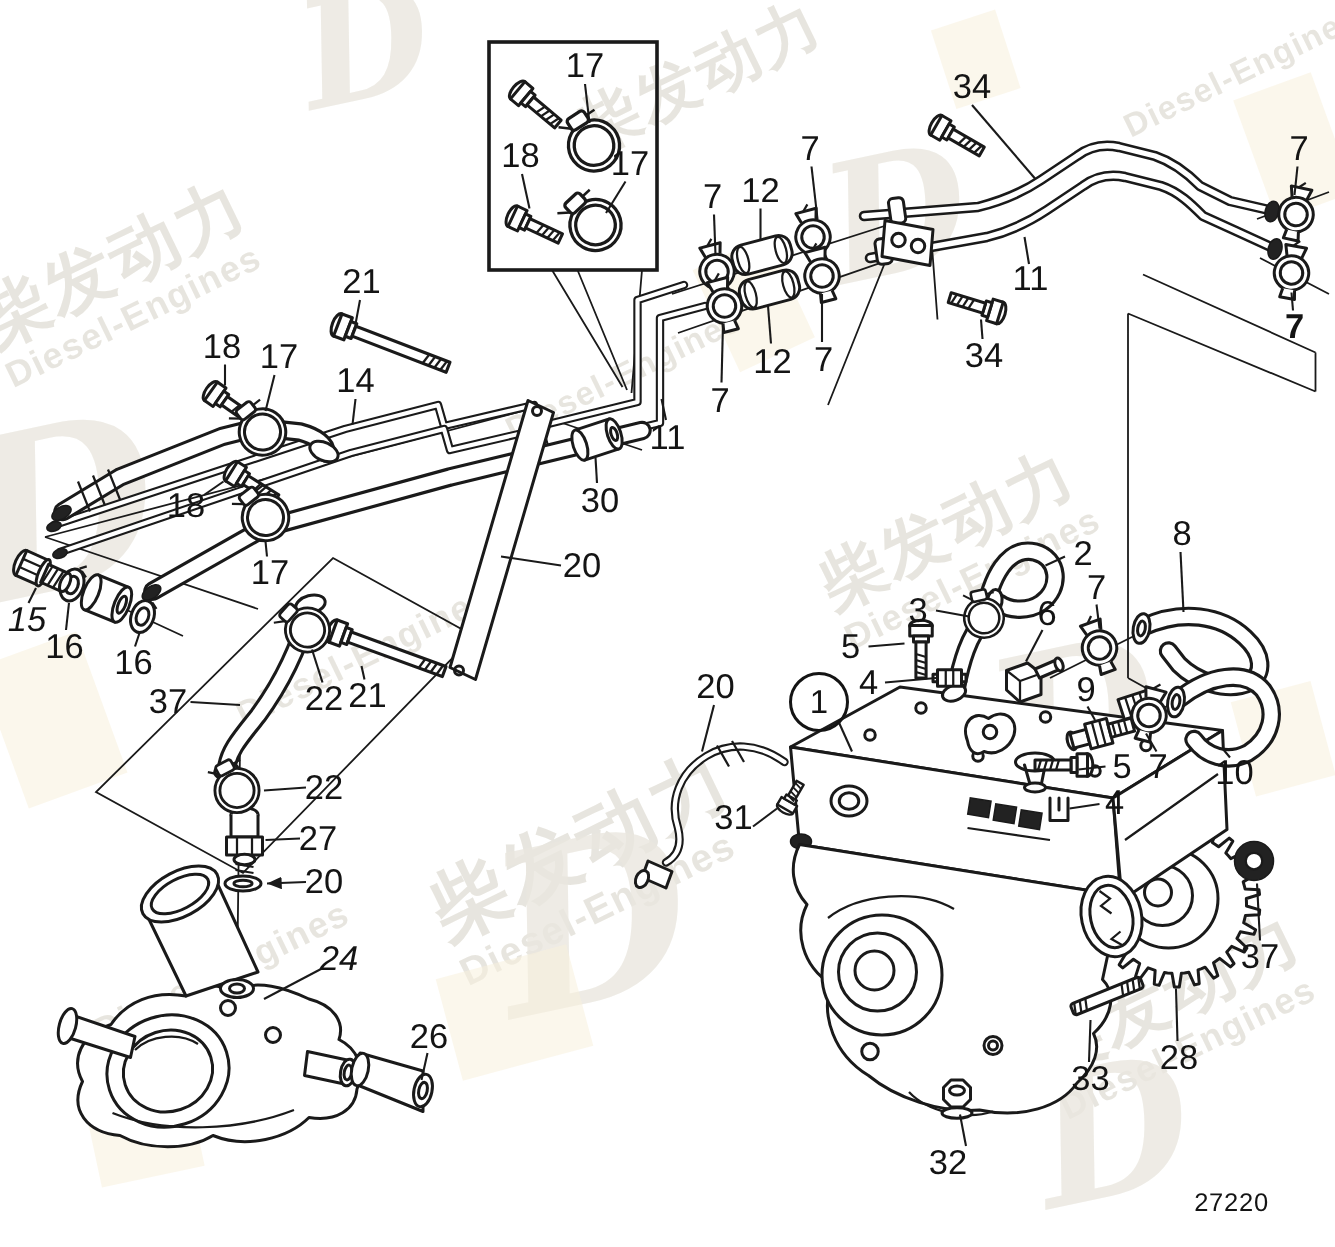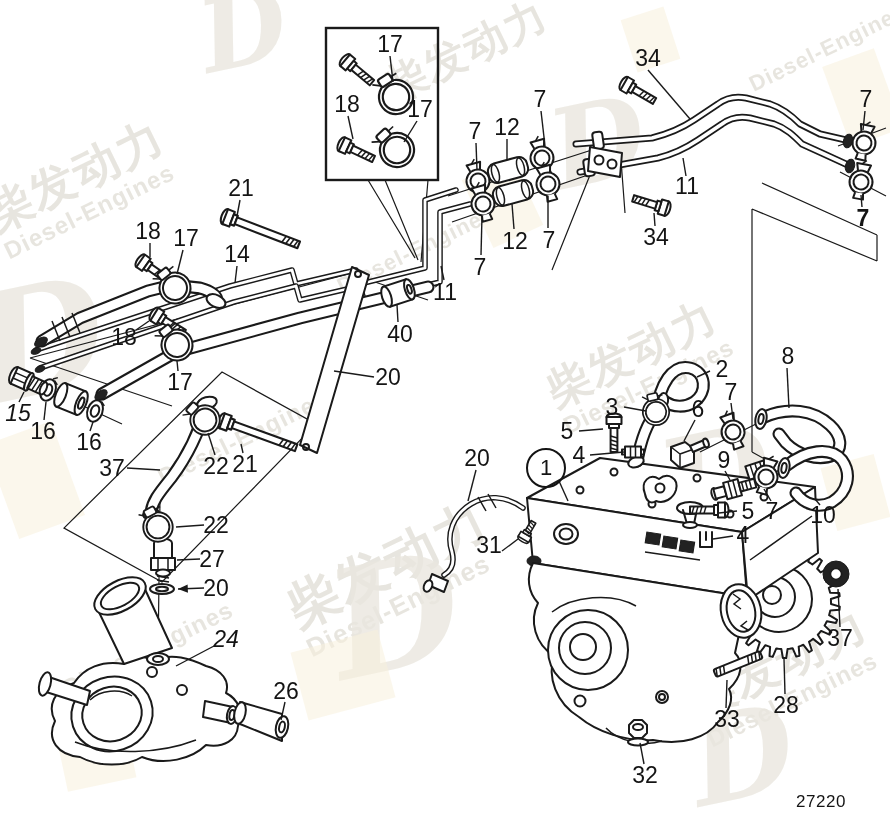--- a/index.html
+++ b/index.html
@@ -659,21 +659,21 @@
       <div class="lbl" style="left: 515px; top: 241px;">12</div>
       <div class="lbl" style="left: 549px; top: 240px;">7</div>
       <div class="lbl" style="left: 480px; top: 267px;">7</div>
       <div class="lbl" style="left: 241px; top: 188px;">21</div>
       <div class="lbl" style="left: 237px; top: 254px;">14</div>
       <div class="lbl" style="left: 148px; top: 231px;">18</div>
       <div class="lbl" style="left: 186px; top: 238px;">17</div>
       <div class="lbl" style="left: 124px; top: 337px;">18</div>
       <div class="lbl" style="left: 180px; top: 382px;">17</div>
       <div class="lbl" style="left: 445px; top: 292px;">11</div>
-      <div class="lbl" style="left: 400px; top: 334px;">40</div>
+      <div class="lbl" style="left: 400px; top: 334px;">30</div>
       <div class="lbl" style="left: 388px; top: 377px;">20</div>
       <div class="lbl" style="left: 18px; top: 413px; font-style: italic;">15</div>
       <div class="lbl" style="left: 43px; top: 431px;">16</div>
       <div class="lbl" style="left: 89px; top: 442px;">16</div>
       <div class="lbl" style="left: 112px; top: 468px;">37</div>
       <div class="lbl" style="left: 216px; top: 466px;">22</div>
       <div class="lbl" style="left: 245px; top: 464px;">21</div>
       <div class="lbl" style="left: 722px; top: 369px;">2</div>
       <div class="lbl" style="left: 788px; top: 356px;">8</div>
       <div class="lbl" style="left: 612px; top: 407px;">3</div>
@@ -690,17 +690,17 @@
       <div class="lbl" style="left: 823px; top: 515px;">10</div>
       <div class="lbl" style="left: 489px; top: 545px;">31</div>
       <div class="lbl" style="left: 216px; top: 525px;">22</div>
       <div class="lbl" style="left: 212px; top: 559px;">27</div>
       <div class="lbl" style="left: 216px; top: 588px;">20</div>
       <div class="lbl" style="left: 226px; top: 639px; font-style: italic;">24</div>
       <div class="lbl" style="left: 286px; top: 691px;">26</div>
       <div class="lbl" style="left: 840px; top: 638px;">37</div>
       <div class="lbl" style="left: 786px; top: 705px;">28</div>
       <div class="lbl" style="left: 727px; top: 719px;">33</div>
-      <div class="lbl" style="left: 645px; top: 775px;">32</div>
+      <div class="lbl" style="left: 632px; top: 775px;">32</div>
     </div>
 
   <div class="drawno" style="left:821px;top:802px;z-index:2;">27220</div>
 </div>
 
 </body></html>

